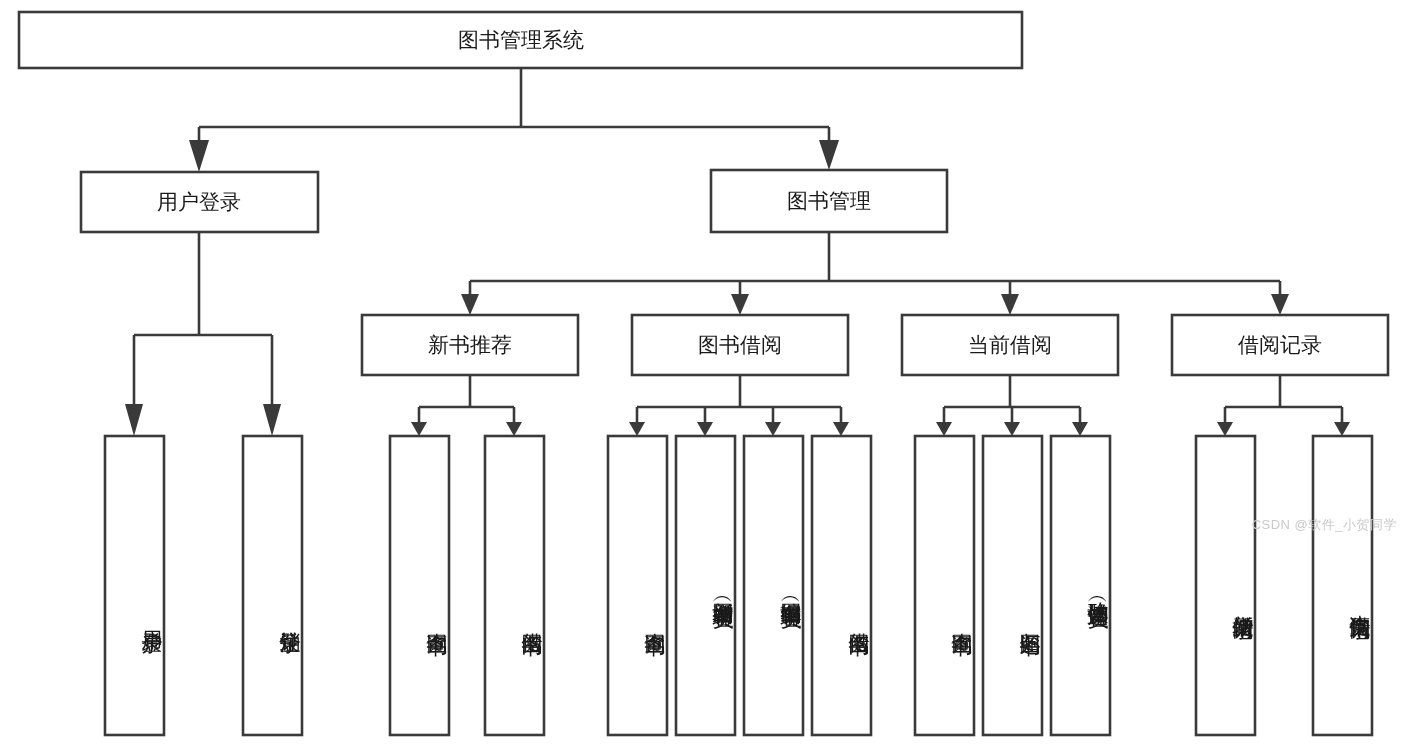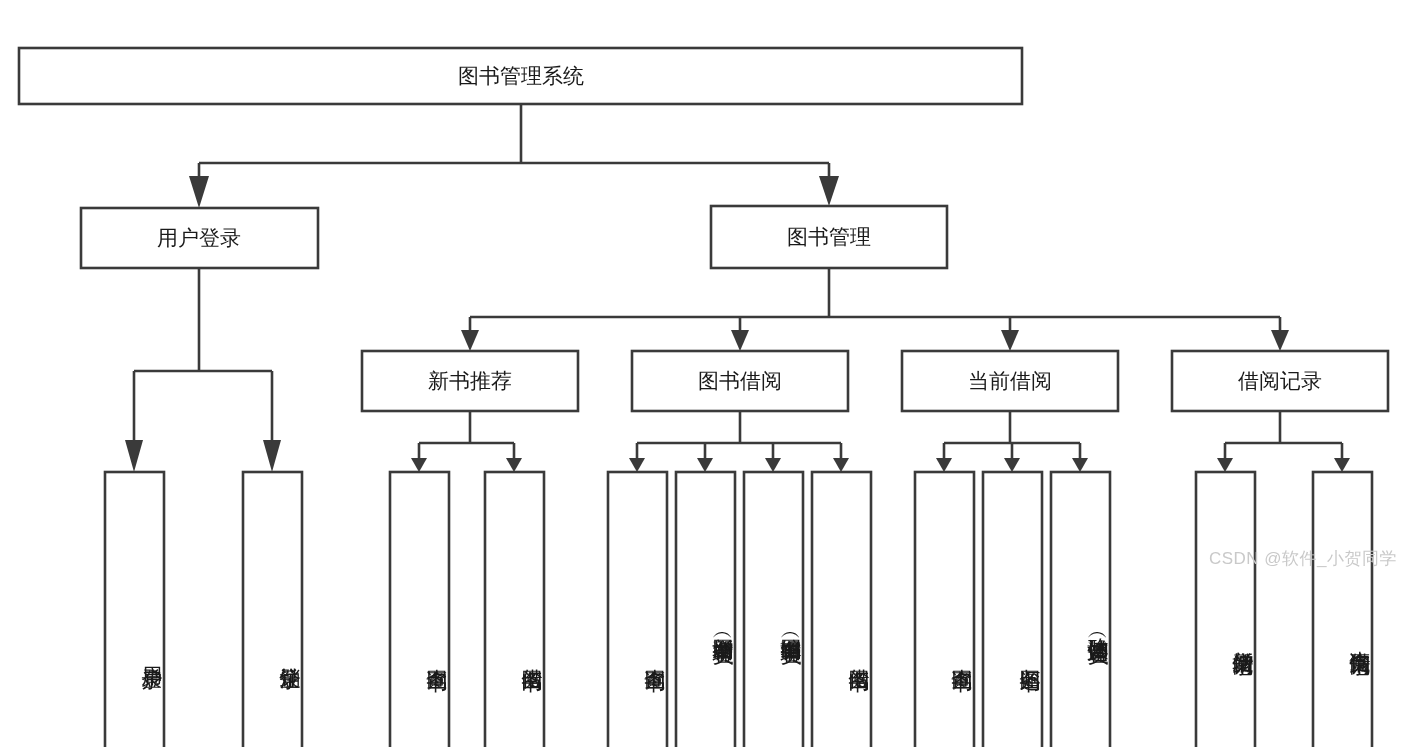--- a/index.html
+++ b/index.html
@@ -11,21 +11,20 @@
     width: 1405px;
     height: 747px;
     font-family: "Liberation Sans", "DejaVu Sans", sans-serif;
     overflow: hidden;
   }
   #diagram-root {
     position: relative;
     width: 1405px;
     height: 540px;
     background: #ffffff;
-    margin-top: 36px;
   }
   svg#flow-svg {
     position: absolute;
     left: 0;
     top: 0;
     width: 1405px;
     height: 747px;
   }
   .node-box {
     fill: #ffffff;
@@ -62,21 +61,21 @@
     align-items: flex-start;
     justify-content: center;
     white-space: nowrap;
     pointer-events: none;
   }
   .watermark {
     position: absolute;
     right: 8px;
     bottom: 6px;
     font-family: "Liberation Sans", "DejaVu Sans", sans-serif;
-    font-size: 17px;
+    font-size: 13px;
     color: #c9c9c9;
     letter-spacing: 0.5px;
     white-space: nowrap;
   }
 </style>
 </head>
 <body>
 
 <div id="diagram-root">
 

